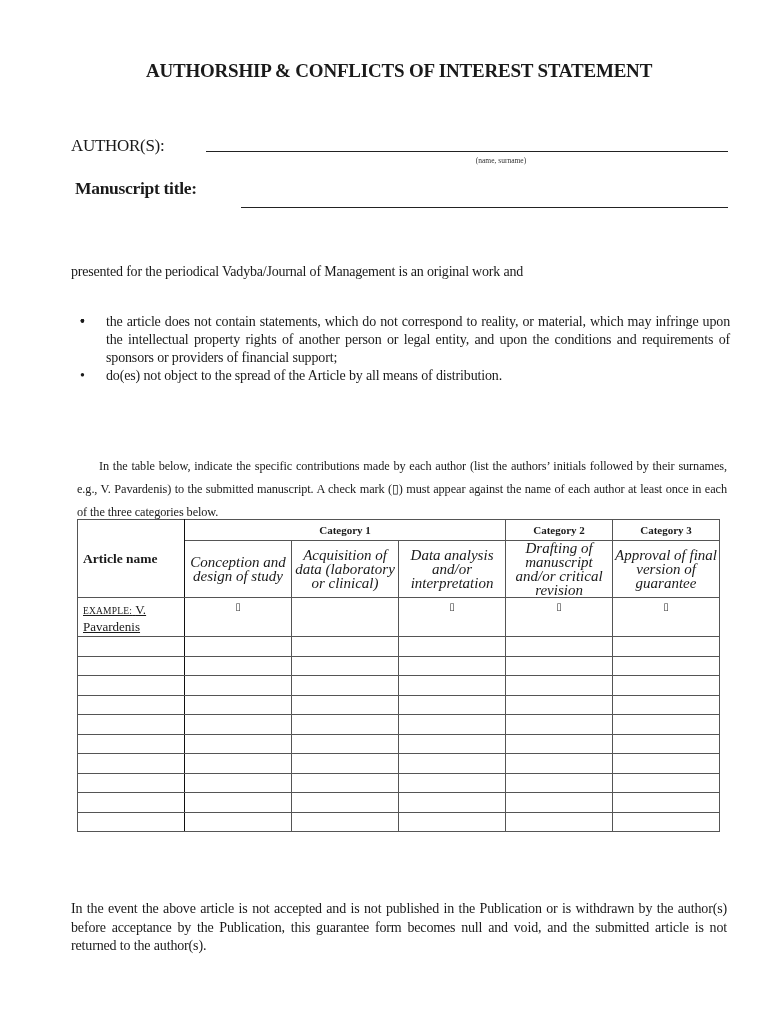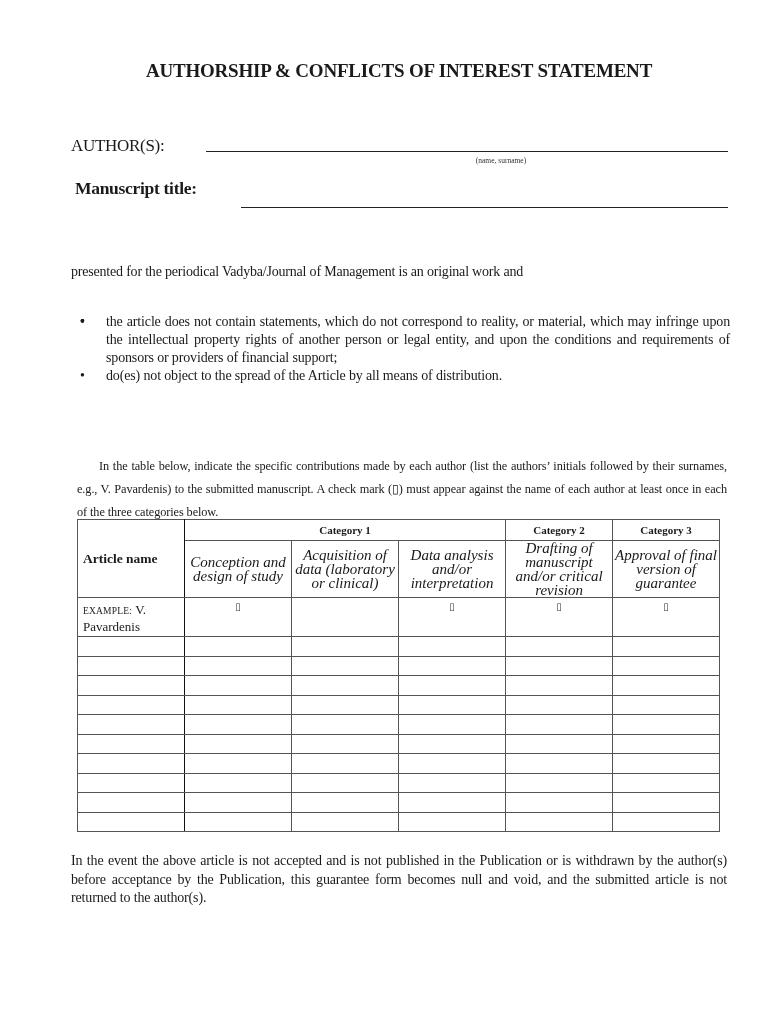--- a/index.html
+++ b/index.html
@@ -25,27 +25,27 @@
   table.contrib {
     position: absolute; left: 77px; top: 519px; width: 642px;
     border-collapse: collapse; table-layout: fixed;
   }
   table.contrib td, table.contrib th {
     border: 1.3px solid #555; padding: 0; vertical-align: middle; text-align: center;
   }
   table.contrib th.cat { height: 20px; font-size: 11px; font-weight: bold; }
   table.contrib th.sub { height: 44px; font-size: 15px; font-style: italic; font-weight: normal; line-height: 14px; }
   table.contrib th.authorname { font-size: 13.5px; font-weight: bold; text-align: left; padding-left: 5px; border-right: 1.3px solid #111; }
-  table.contrib td.namecell { text-align: left; padding-left: 5px; border-right: 1.3px solid #111; }
+  table.contrib td.namecell { text-align: left; padding-left: 5px; border-right: 1.3px solid #111; text-decoration: underline; }
   tr.example td { height: 34px; vertical-align: top; font-size: 13px; }
   tr.example td.namecell { line-height: 15px; padding-top: 4px; }
   .smallcaps { font-size: 9.5px; letter-spacing: 0.2px; }
   .check { display: inline-block; margin-top: 3px; font-family: "DejaVu Sans", sans-serif; font-size: 10px; color: #333; }
   tr.empty td { height: 18.5px; }
-  .closing { left: 71px; top: 852px; width: 656px; font-size: 14px; line-height: 18.5px; text-align: justify; letter-spacing: -0.15px; }
+  .closing { left: 71px; top: 900px; width: 656px; font-size: 14px; line-height: 18.5px; text-align: justify; letter-spacing: -0.15px; }
 </style>
 </head>
 <body>
 
 <div class="abs title">AUTHORSHIP &amp; CONFLICTS OF INTEREST STATEMENT</div>
 
 <div class="abs author-label">AUTHOR(S):</div>
 <div class="abs author-line"></div>
 <div class="abs author-hint">(name, surname)</div>
 

